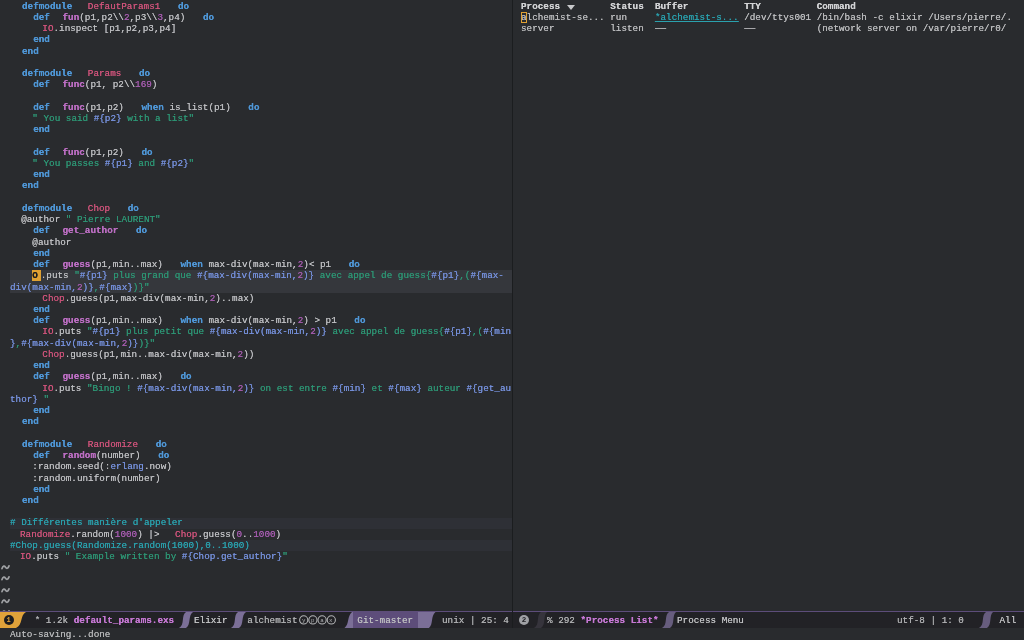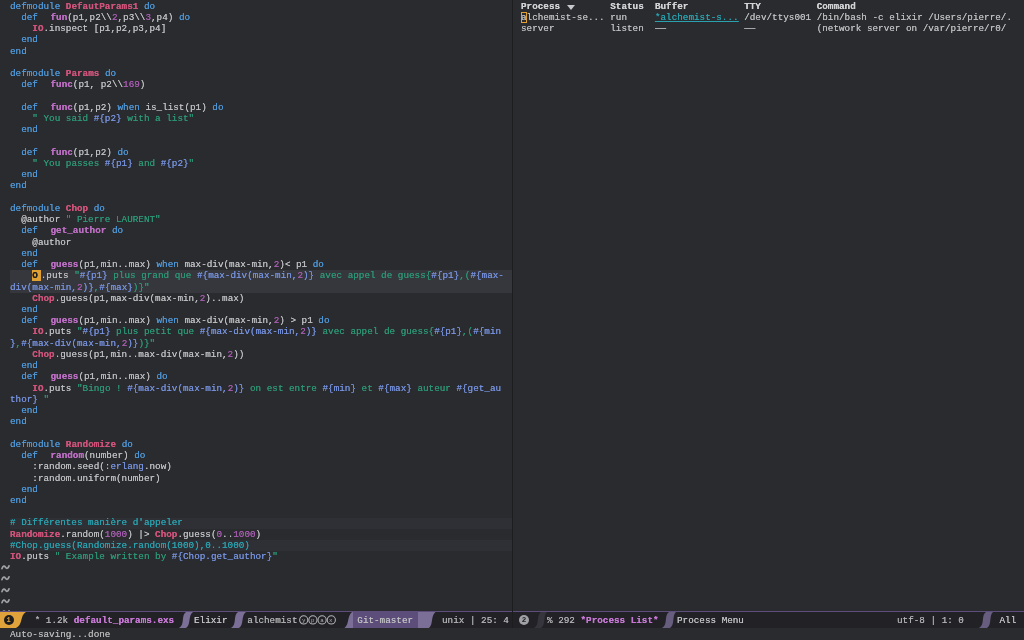--- a/index.html
+++ b/index.html
@@ -1,20 +1,20 @@
 <!DOCTYPE html>
 <html><head><meta charset="utf-8"><style>
 * { margin:0; padding:0; box-sizing:border-box; }
 html,body { width:1024px; height:640px; overflow:hidden; background:#292b2e; }
 body { font-family:"Liberation Mono", monospace; font-size:9.3px; position:relative; }
 .row { height:11.24px; white-space:pre; }
 #code { position:absolute; left:10px; top:0.7px; width:501px; color:#bdbec1; text-shadow:0 0 0.55px; line-height:11.24px; }
 #rcode { position:absolute; left:521px; top:0.7px; width:503px; color:#babbbd; text-shadow:0 0 0.55px; line-height:11.24px; }
-.k { color:#4f97d7; font-weight:normal; }
-.t { color:#ce537a; font-weight:bold; }
+.k { color:#4f97d7; font-weight:bold;margin-left:12px; }
+.t { color:#ce537a; font-weight:normal;margin-left:10px; }
 .f { color:#bc6ec3; font-weight:bold;margin-left:7px; }
 .n { color:#a45bad; }
 .s { color:#2d9574; }
 .i { color:#7590db; }
 .c { color:#2aa1ae;text-align:right; }
 .cur { background:#e0a132; color:#1c1e20; font-weight:bold; padding-right:2.8px; }
 .band { position:absolute; left:10px; width:501.5px; }
 #hl { top:270.46px; height:22.48px; background:#35373c; }
 #cb1 { top:517.74px; height:11.24px; background:#2e3036; }
 #cb2 { top:540.22px; height:11.24px; background:#2e3036; }

